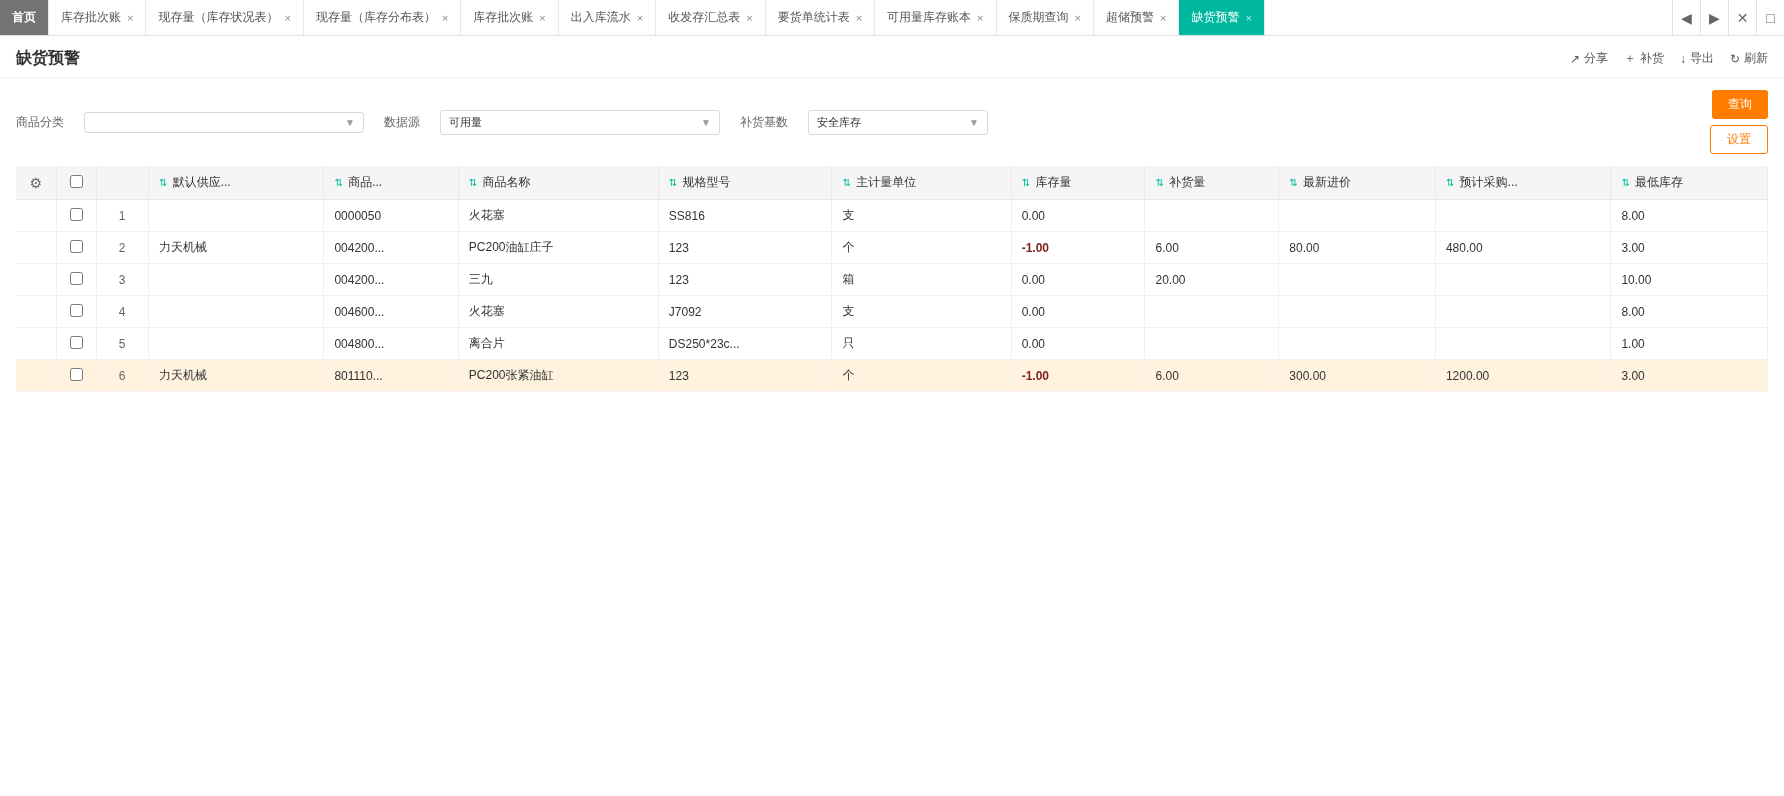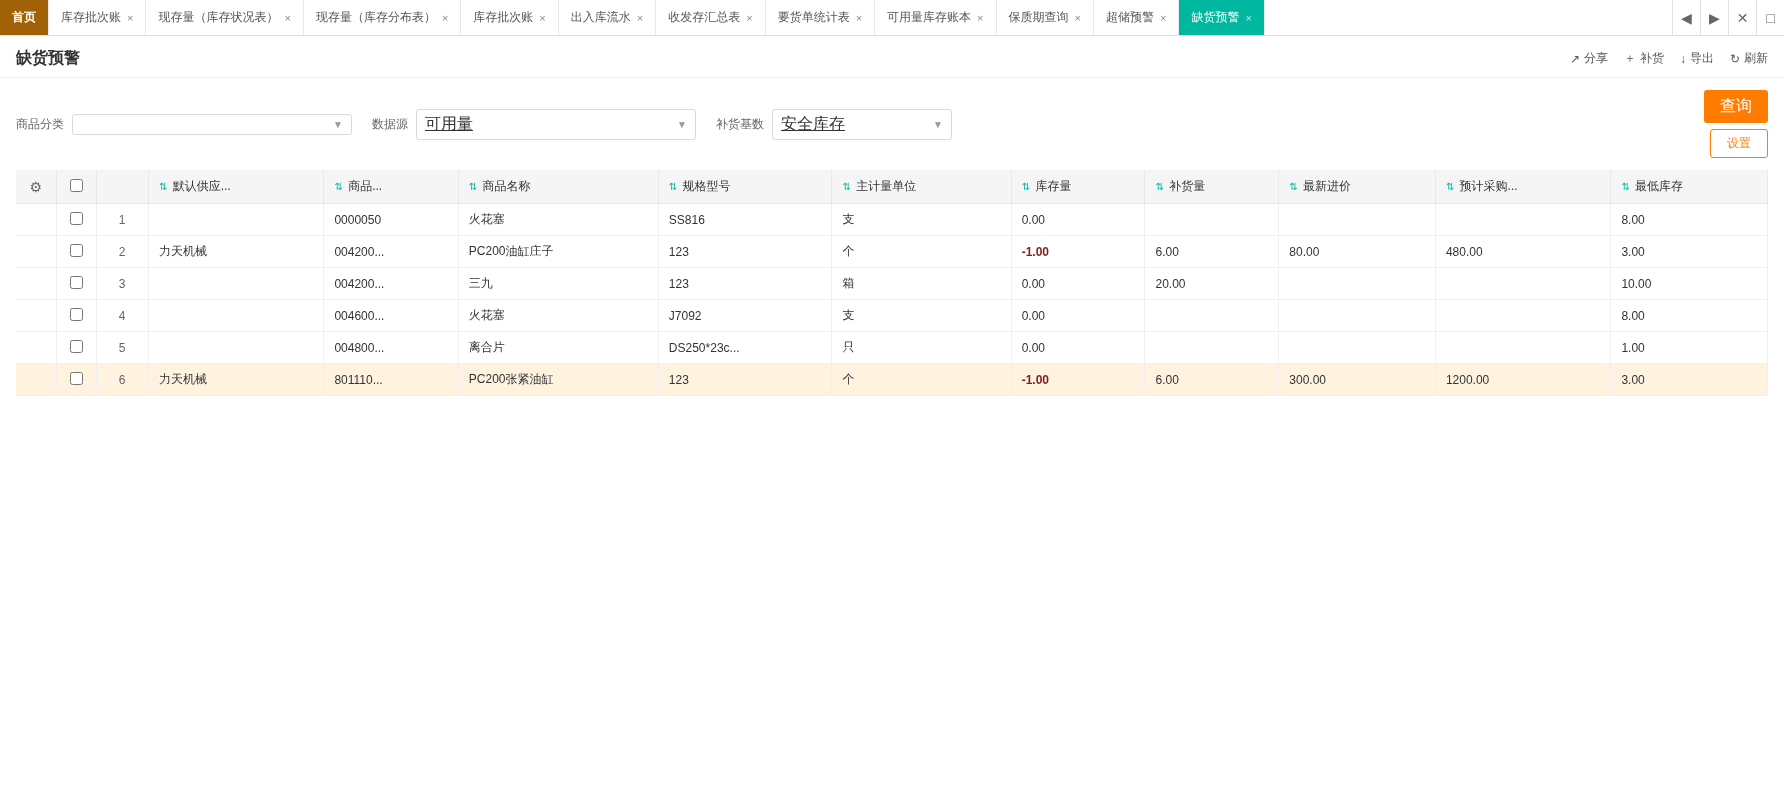--- a/index.html
+++ b/index.html
@@ -31,21 +31,21 @@
       color: #fff;
     }
     .tab-item .tab-close {
       margin-left: 6px;
       font-size: 11px;
       color: inherit;
       opacity: 0.7;
       cursor: pointer;
     }
     .tab-item.home {
-      background: #a16207;
+      background: #737373;
       color: #fff;
       font-weight: bold;
     }
     .tab-nav-btns {
       display: flex;
       align-items: center;
       margin-left: auto;
     }
     .tab-nav-btn {
       width: 28px;
@@ -97,58 +97,57 @@
     .filter-area {
       display: flex;
       align-items: center;
       padding: 12px 16px;
       gap: 20px;
       background: #fff;
     }
     .filter-group {
       display: flex;
       align-items: center;
-      gap: 8px;
+      gap: 20px;
     }
     .filter-label {
       font-size: 12px;
       color: #666;
       white-space: nowrap;
     }
     .filter-select {
       display: flex;
       align-items: center;
       border: 1px solid #d9d9d9;
       border-radius: 3px;
       padding: 4px 8px;
       min-width: 200px;
       background: #fff;
       cursor: pointer;
       justify-content: space-between;
     }
     .filter-select-wide { min-width: 280px; }
     .filter-select-medium { min-width: 180px; }
     .filter-value {
-      font-size: 16px;
+      font-size: 11px;
       color: #333;
-      text-decoration: underline;
     }
     .filter-arrow {
       font-size: 10px;
       color: #999;
       margin-left: 8px;
     }
     .btn-query {
       background: #ff7c00;
       color: #fff;
       border: none;
       border-radius: 3px;
       padding: 6px 16px;
       cursor: pointer;
-      font-size: 16px;
+      font-size: 12px;
       font-family: inherit;
     }
     .btn-settings {
       background: #fff;
       color: #ff7c00;
       border: 1px solid #ff7c00;
       border-radius: 3px;
       padding: 5px 16px;
       cursor: pointer;
       font-size: 12px;

